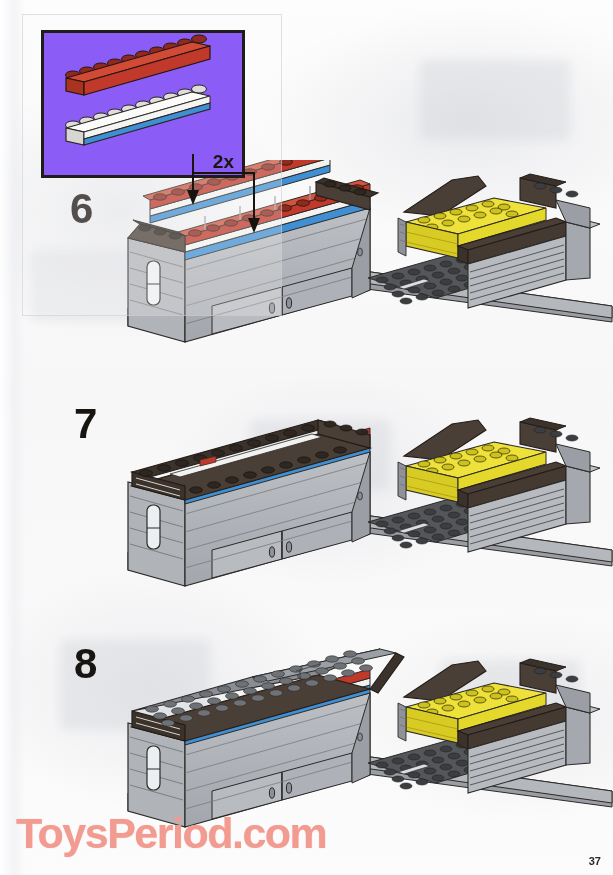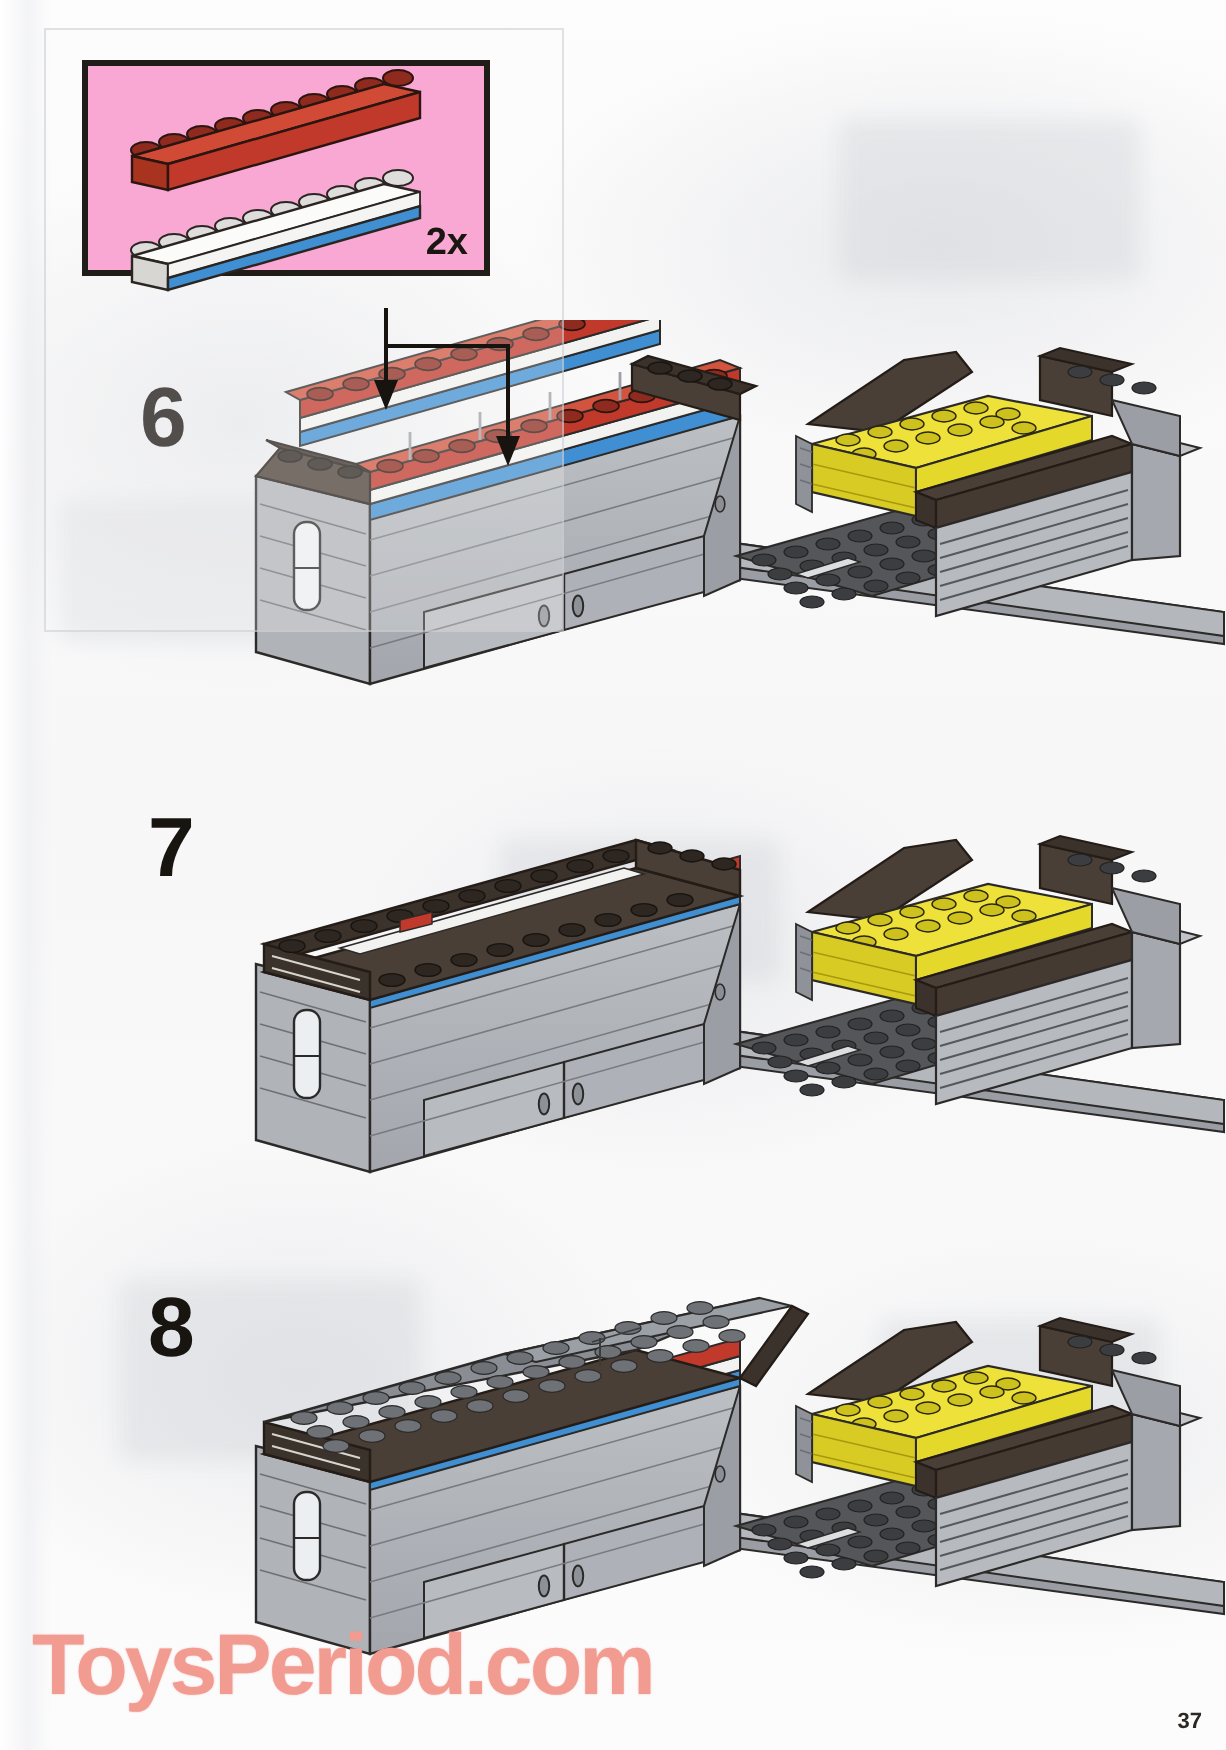--- a/index.html
+++ b/index.html
@@ -30,22 +30,22 @@
   
   .stage{position:absolute;}
   .step-num{
     position:absolute;font-weight:bold;color:#181410;
     font-family:"Liberation Sans", sans-serif;
     letter-spacing:-1px;
   }
 
   
   #callout{
-    position:absolute;left:41px;top:30px;width:204px;height:108px;
-    background:#f9a8d4;border:3px solid #201c17;box-sizing:border-box;
+    position:absolute;left:41px;top:30px;width:204px;height:148px;
+    background:#8b5cf6;border:3px solid #201c17;box-sizing:border-box;
     z-index:6;
   }
   #callout .qty{
     position:absolute;right:8px;bottom:2px;
     font-size:19px;font-weight:bold;color:#1a1712;
     font-family:"Liberation Sans", sans-serif;
   }
   .callout-frame-shadow{
     position:absolute;left:22px;top:14px;width:258px;height:300px;
     border:1px solid rgba(200,203,210,.55);

